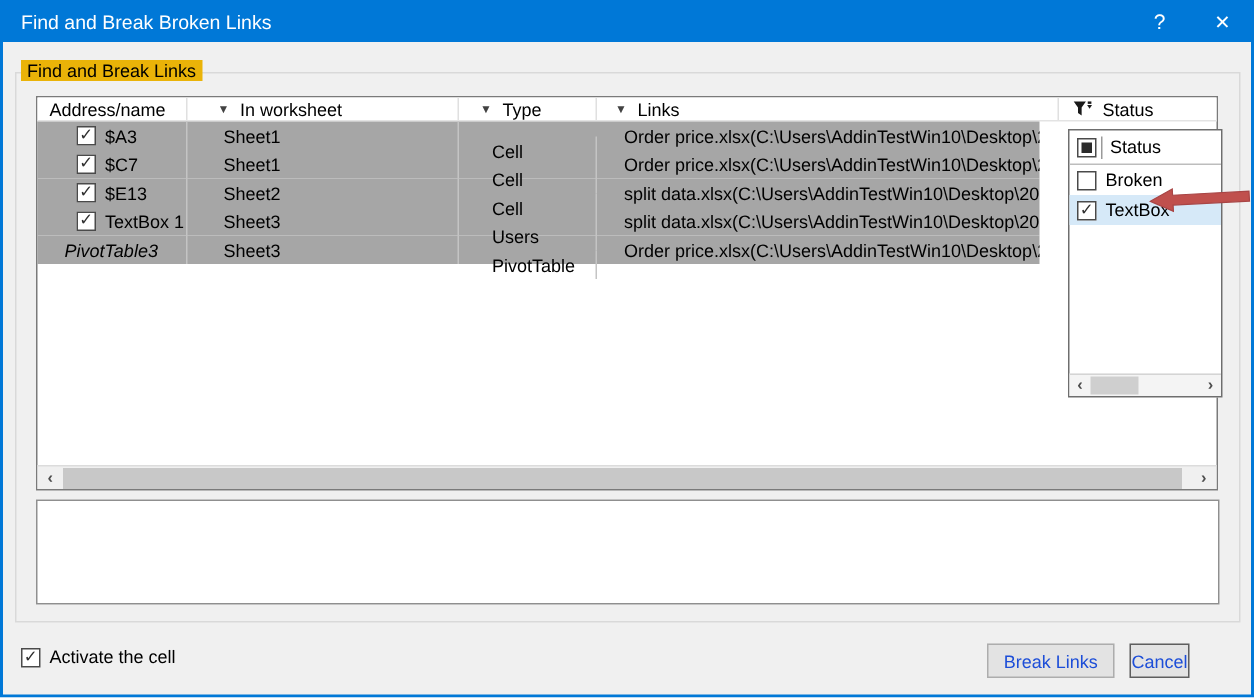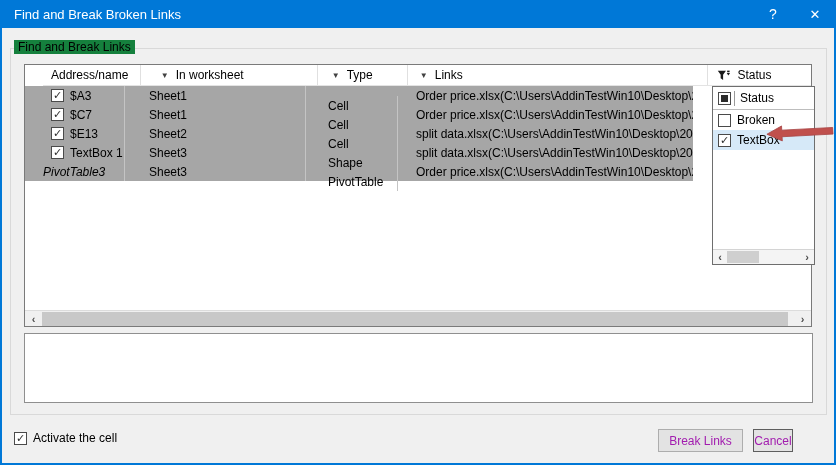--- a/index.html
+++ b/index.html
@@ -18,29 +18,29 @@
     width:42px; height:32px; display:flex; align-items:center; justify-content:center;
     font-size:14px; cursor:default;
   }
   .titlebar .close { font-size:13px; }
   
   .groupbox {
     position:absolute; left:8px; top:46px; width:817px; height:367px;
     border:1px solid #D9D9D9;
   }
   .groupbox-label {
-    position:absolute; left:12px; top:38px; background:#15803d;
+    position:absolute; left:12px; top:38px; background:#eab308;
     font-size:12px; color:#000; padding:0 4px; z-index:3;
   }
   
   .listview {
     position:absolute; left:22px; top:62px; width:788px; height:263px;
     background:#fff; border:1px solid #7A7A7A;
   }
-  .lv-header { display:flex; height:21px; background:#fff; border-bottom:1px solid #E3E3E3;margin-left:18px; }
+  .lv-header { display:flex; height:16px; background:#fff; border-bottom:1px solid #E3E3E3; }
   .lv-hcell {
     display:flex; align-items:center; font-size:12px; color:#000;
     border-right:1px solid #E0E0E0; overflow:hidden; white-space:nowrap;
   }
   .lv-hcell .sort-arrow { font-size:8px; color:#424242; margin-right:7px; }
   .c0{width:100px; padding-left:8px;}
   .c1{width:181px; padding-left:20px;}
   .c2{width:92px;  padding-left:14px;}
   .c3{width:308px; padding-left:12px;}
   .c4{width:105px; padding-left:9px; border-right:none;}
@@ -96,21 +96,21 @@
   
   .resultbox {
     position:absolute; left:22px; top:331px; width:789px; height:70px;
     background:#fff; border:1px solid #8F8F8F; font-size:12px;
   }
   
   .footer-check { position:absolute; left:12px; top:429px; display:flex; align-items:center; font-size:12px; }
   .footer-check .checkbox { margin-right:6px; }
   .btn {
     position:absolute; top:427px; height:23px; background:#E3E3E3;
-    border:1px solid #ADADAD; font-size:12px; color:#a21caf;
+    border:1px solid #ADADAD; font-size:12px; color:#1d4ed8;
     display:flex; align-items:center; justify-content:center;
     font-family:"Liberation Sans", sans-serif;
   }
   .btn-break { left:656px; width:85px; }
   .btn-cancel { left:751px; width:40px; border-color:#5E5E5E; }
 </style>
 </head>
 <body>
 
 <div class="dialog">
@@ -180,21 +180,21 @@
         <div class="lv-cell r1">Sheet2</div>
         <div class="lv-cell r2">Cell</div>
         <div class="lv-cell r3">split data.xlsx(C:\Users\AddinTestWin10\Desktop\2020 ...</div>
       </div>
       <div class="lv-row">
         <div class="lv-cell r0">
             <span class="checkbox row-check">✓</span>
             <span>TextBox 1</span>
           </div>
         <div class="lv-cell r1">Sheet3</div>
-        <div class="lv-cell r2">Shape</div>
+        <div class="lv-cell r2">Users</div>
         <div class="lv-cell r3">split data.xlsx(C:\Users\AddinTestWin10\Desktop\2020 ...</div>
       </div>
       <div class="lv-row">
         <div class="lv-cell r0">
             <span class="addr-plain">PivotTable3</span>
           </div>
         <div class="lv-cell r1">Sheet3</div>
         <div class="lv-cell r2">PivotTable</div>
         <div class="lv-cell r3">Order price.xlsx(C:\Users\AddinTestWin10\Desktop\202...</div>
       </div>

